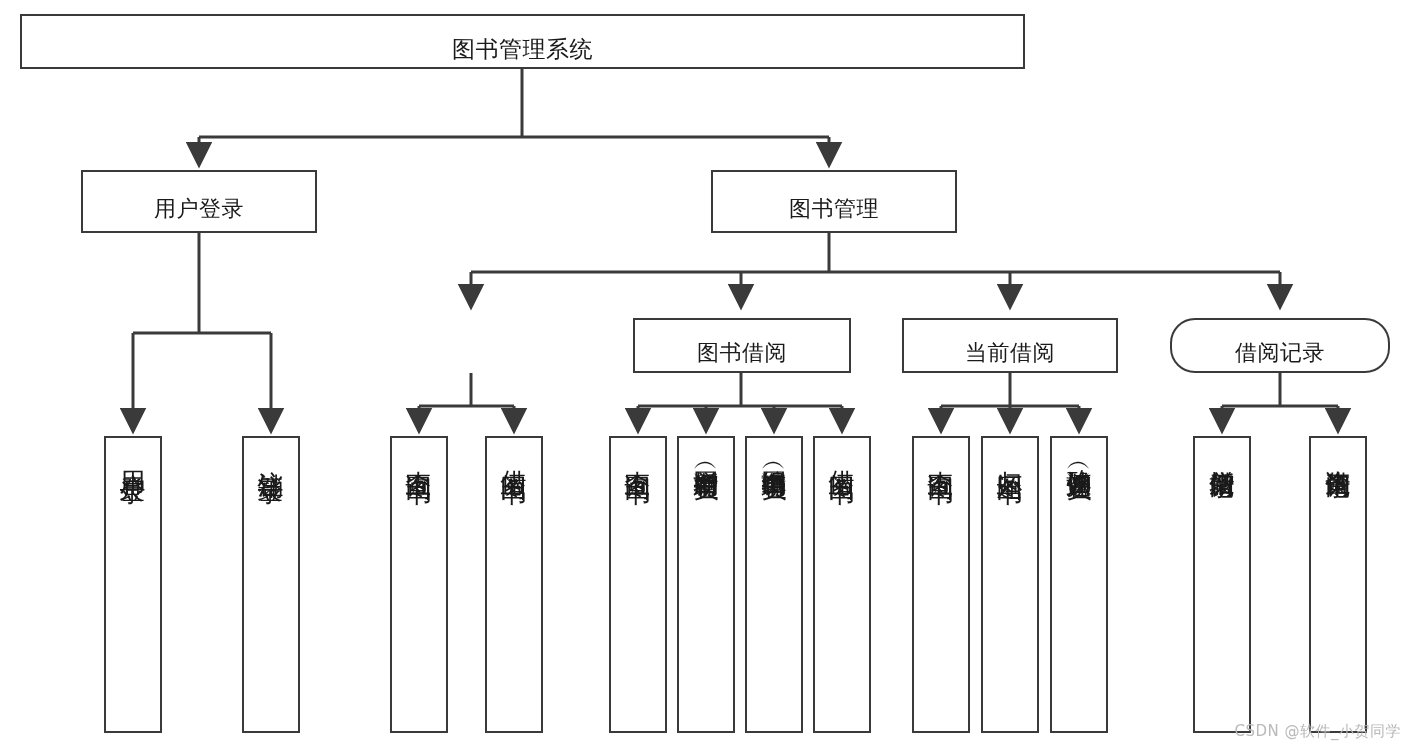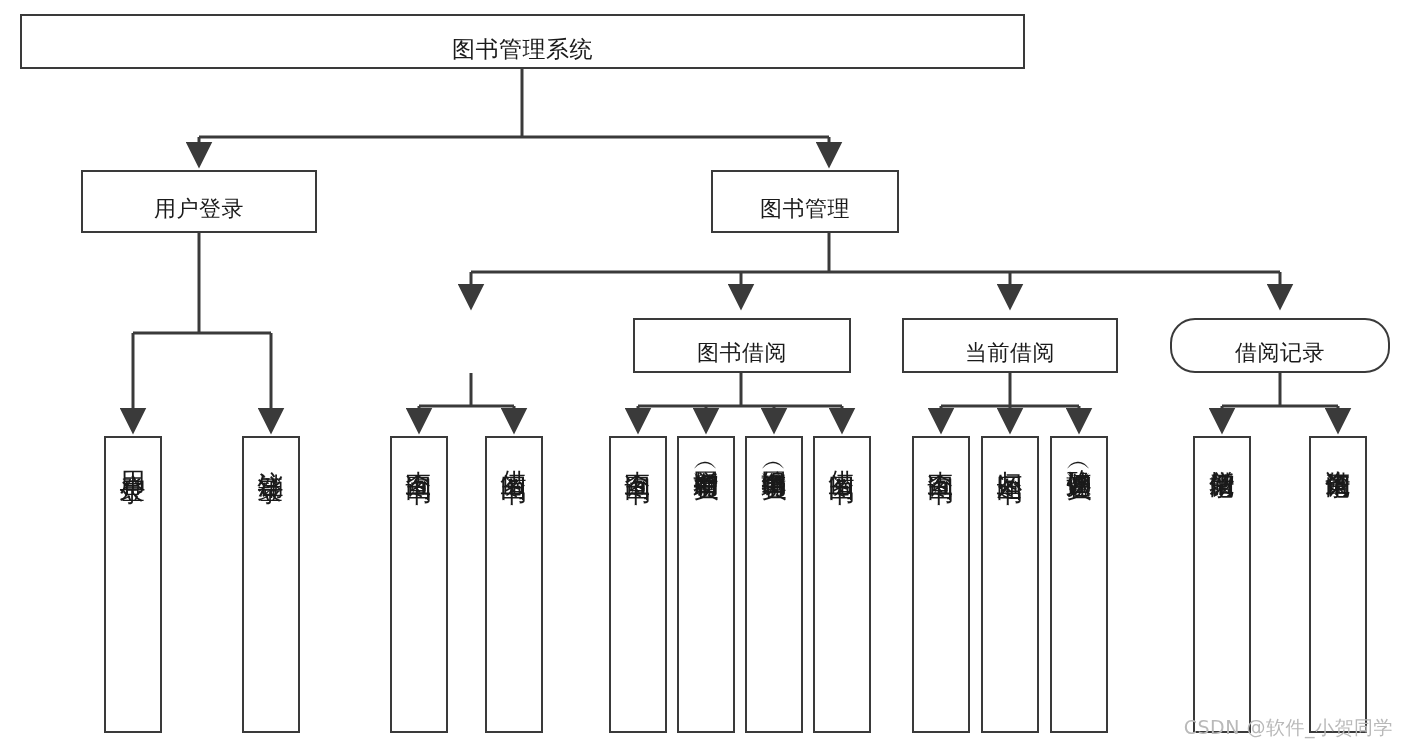--- a/index.html
+++ b/index.html
@@ -63,23 +63,23 @@
     line-height: 1.0;
     letter-spacing: 3px;
     white-space: nowrap;
   }
   .node.vert.tall-text .node-label {
     font-size: 25px;
     letter-spacing: 1px;
   }
   .watermark {
     position: absolute;
-    right: 12px;
+    right: 4px;
     bottom: 6px;
-    font-size: 19px;
+    font-size: 15px;
     color: #b9b9b9;
     white-space: nowrap;
     letter-spacing: 0.5px;
     font-family: "DejaVu Sans", "Liberation Sans", sans-serif;
   }
 </style>
 </head>
 <body>
 
 <div id="diagram-canvas">
@@ -136,21 +136,21 @@
   </svg>
 
   <div class="node horiz root" style="left:20px; top:14px; width:1005px; height:55px;">
     <span class="node-label">图书管理系统</span>
   </div>
 
   <div class="node horiz" style="left:81px; top:170px; width:236px; height:63px;">
     <span class="node-label">用户登录</span>
   </div>
 
-  <div class="node horiz" style="left:711px; top:170px; width:188px; height:63px;">
+  <div class="node horiz" style="left:711px; top:170px; width:246px; height:63px;">
     <span class="node-label">图书管理</span>
   </div>
 
 
   <div class="node horiz" style="left:902px; top:318px; width:216px; height:55px;">
     <span class="node-label">当前借阅</span>
   </div>
 
   <div class="node horiz" style="left:633px; top:318px; width:218px; height:55px;">
     <span class="node-label">图书借阅</span>

